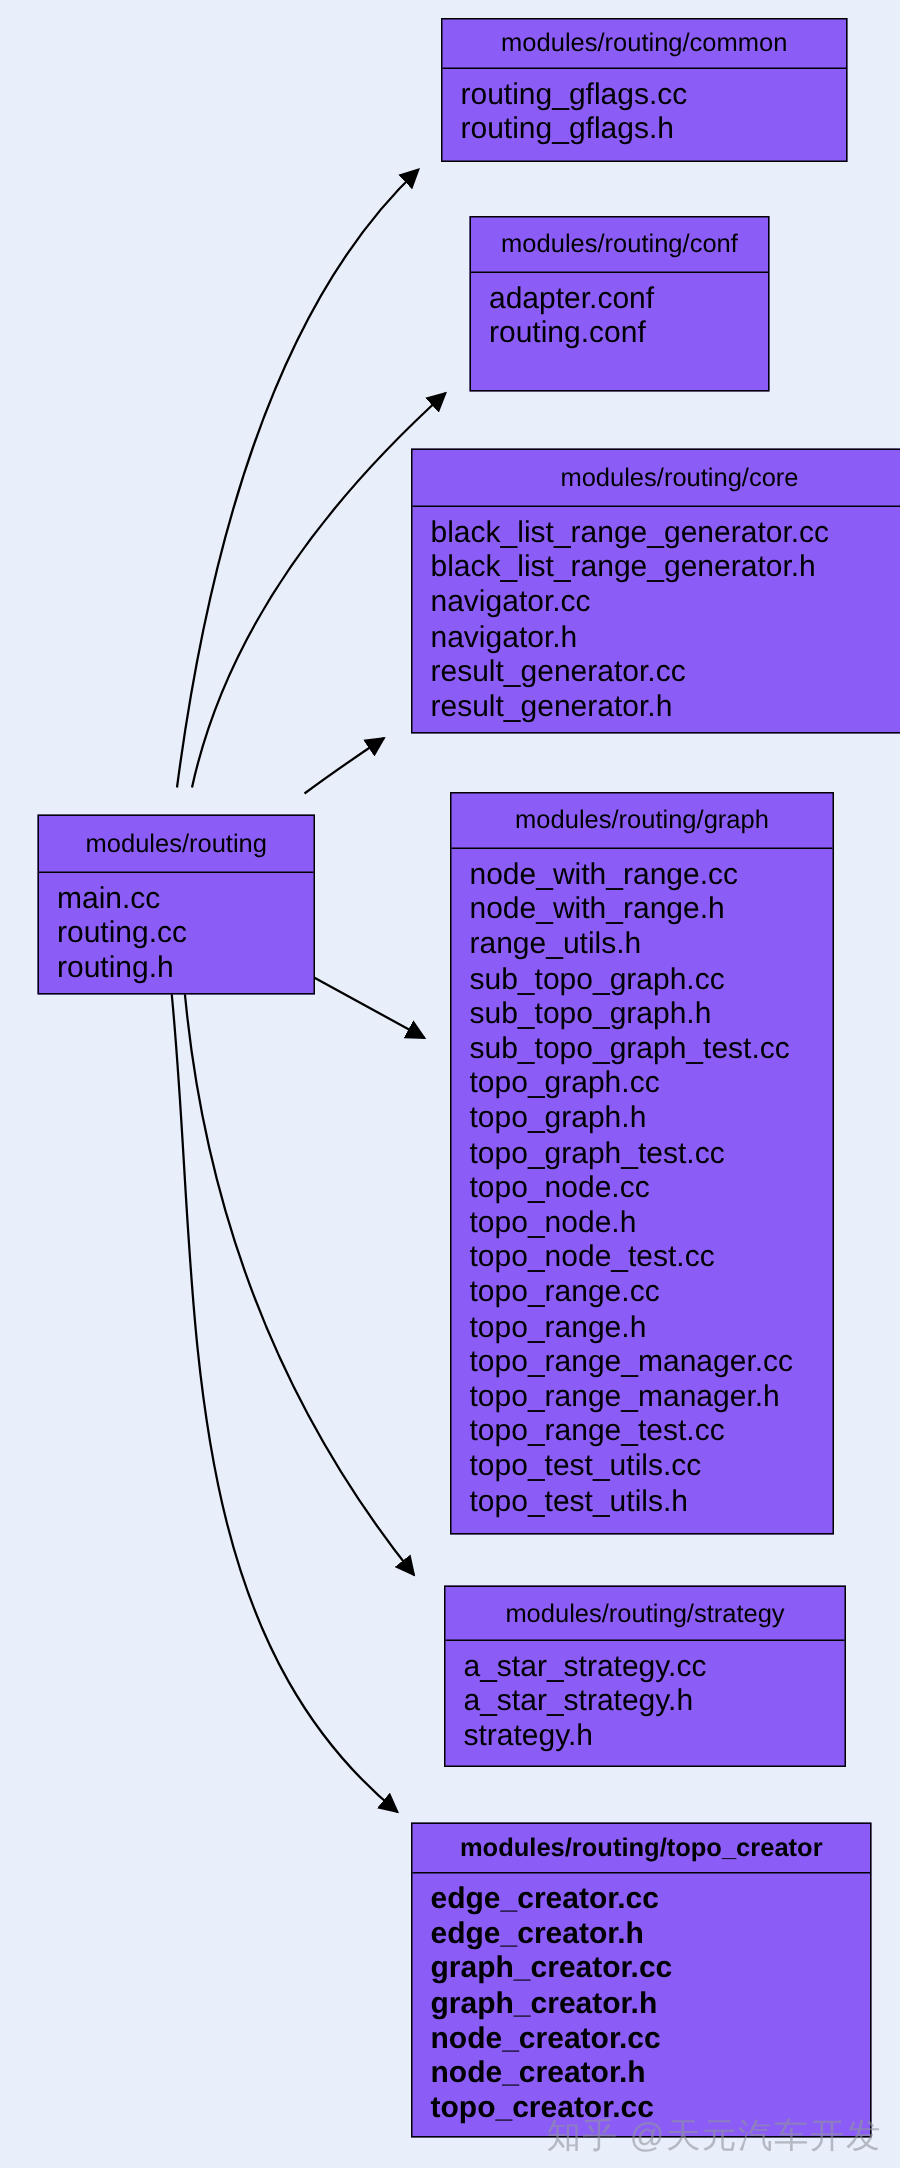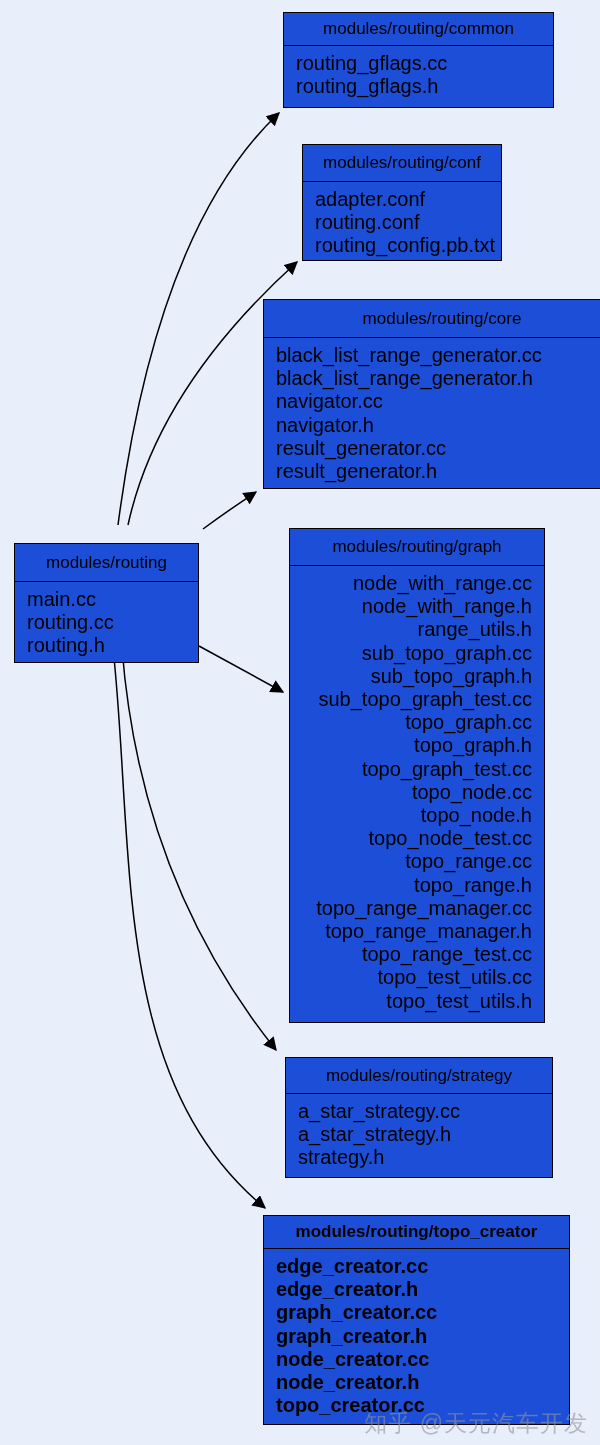--- a/index.html
+++ b/index.html
@@ -12,24 +12,25 @@
     width:600px;height:1445px;
     background:#e9eefb;
     overflow:hidden;
   }
   .edges{
     position:absolute;left:0;top:0;width:600px;height:1445px;
     pointer-events:none;
   }
   .node{
     position:absolute;
-    background:#1d4ed8;
+    background:#8b5cf6;
     border:1.5px solid #000000;
     box-sizing:border-box;
     color:#000000;
+    margin-left:11px;
   }
   .node-header{
     box-sizing:border-box;
     height:var(--hh,36px);
     border-bottom:1.5px solid #000000;
     display:flex;align-items:center;justify-content:center;
     font-size:17px;
     white-space:nowrap;
   }
   .node-files{
@@ -43,21 +44,21 @@
     top:1408px;right:12px;
     font-size:23px;
     letter-spacing:1px;
     color:rgba(143,149,158,0.60);
     white-space:nowrap;
   }
   #node-routing  {left:14px;  top:543px;  width:185px; height:120px; --hh:38px;}
   #node-common   {left:283px; top:12px;   width:271px; height:96px;  --hh:33px;}
   #node-conf     {left:302px; top:144px;  width:200px; height:117px; --hh:37px;}
   #node-core     {left:263px; top:299px;  width:358px; height:190px; --hh:38px;}
-  #node-graph    {left:289px; top:528px;  width:256px; height:495px;text-align:right; --hh:37px;}
+  #node-graph    {left:289px; top:528px;  width:256px; height:495px; --hh:37px;}
   #node-strategy {left:285px; top:1057px; width:268px; height:121px; --hh:36px;}
   #node-topo     {left:263px; top:1215px; width:307px; height:210px;font-weight:bold; --hh:33px;}
 </style>
 </head>
 <body>
 
 <div class="canvas">
 
   <svg class="edges" viewBox="0 0 600 1445" xmlns="http://www.w3.org/2000/svg">
     <defs>
@@ -88,21 +89,20 @@
         <div class="file-line">routing_gflags.cc</div>
         <div class="file-line">routing_gflags.h</div>
       </div>
   </div>
 
   <div class="node" id="node-conf">
     <div class="node-header">modules/routing/conf</div>
     <div class="node-files">
         <div class="file-line">adapter.conf</div>
         <div class="file-line">routing.conf</div>
-        <div class="file-line">routing_config.pb.txt</div>
       </div>
   </div>
 
   <div class="node" id="node-core">
     <div class="node-header">modules/routing/core</div>
     <div class="node-files">
         <div class="file-line">black_list_range_generator.cc</div>
         <div class="file-line">black_list_range_generator.h</div>
         <div class="file-line">navigator.cc</div>
         <div class="file-line">navigator.h</div>

